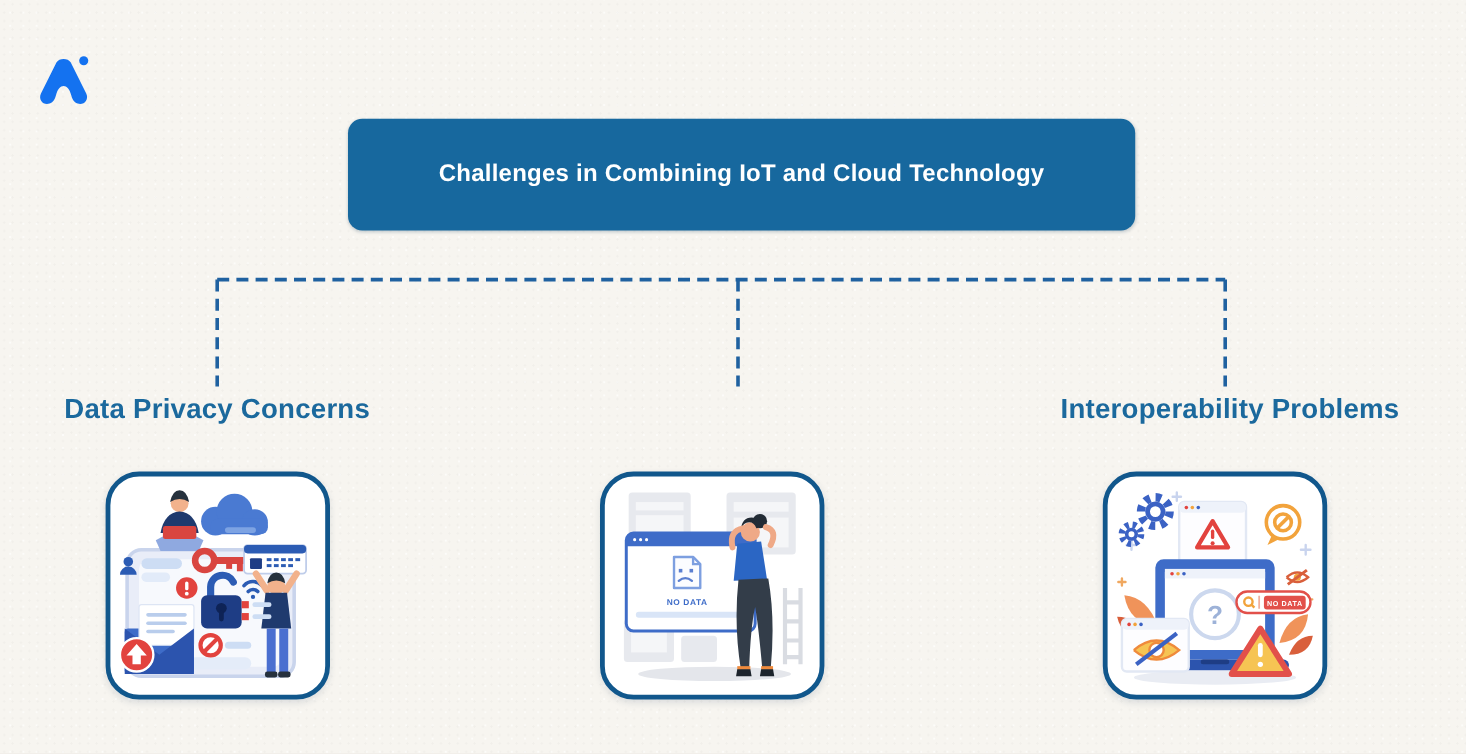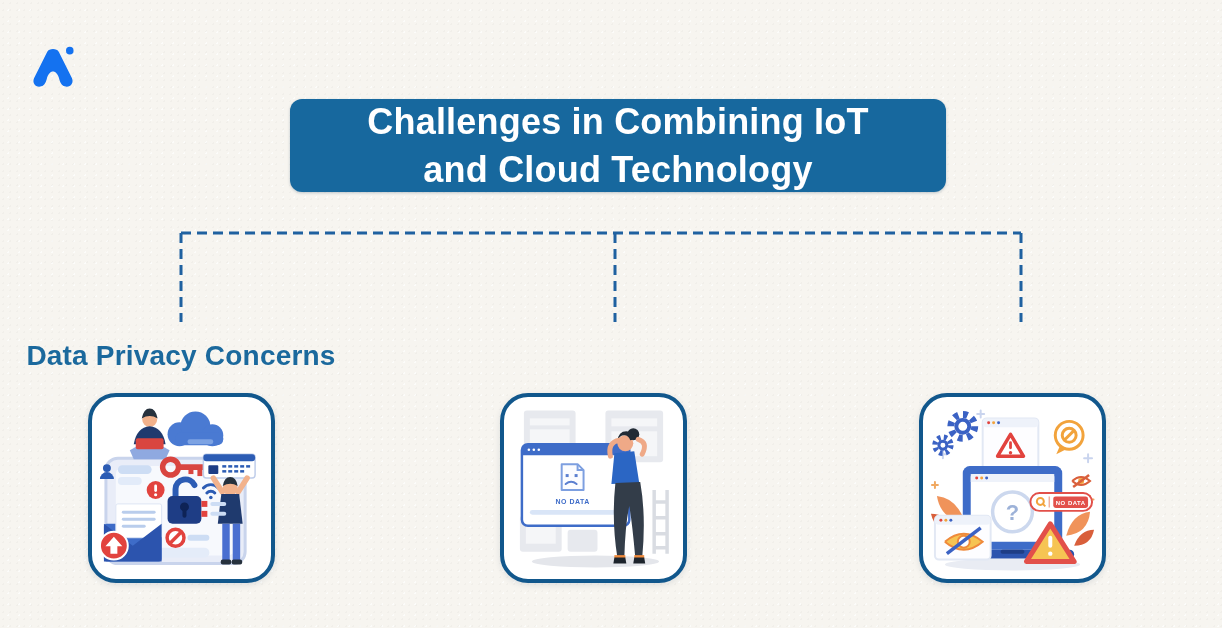--- a/index.html
+++ b/index.html
@@ -23,33 +23,33 @@
     position:absolute;left:27px;top:43px;width:52px;height:48px;
   }
   .title-box{
     position:absolute;left:290px;top:99px;width:656px;height:93px;
     background:#17689e;border-radius:12px;
     display:flex;align-items:center;justify-content:center;
     box-shadow:0 1px 3px rgba(20,60,90,0.25);
   }
   .title-box span{
     display:block;max-width:520px;
-    color:#ffffff;font-size:36px;font-weight:bold;
+    color:#ffffff;font-size:20px;font-weight:bold;
     text-align:center;line-height:1.32;letter-spacing:0.2px;
   }
   .connector{
     position:absolute;left:0;top:0;width:1222px;height:628px;
     pointer-events:none;
   }
   .connector path{
     stroke:#1f61a0;stroke-width:3;fill:none;stroke-dasharray:10 6;
   }
   .branch-label{
-    position:absolute;top:340px;transform:translateX(-50%);
-    color:#1b699d;font-size:28px;font-weight:bold;white-space:nowrap;
+    position:absolute;top:327px;transform:translateX(-50%);
+    color:#1b699d;font-size:23px;font-weight:bold;white-space:nowrap;
     letter-spacing:0.2px;
   }
   .card{
     position:absolute;top:393px;width:179px;height:182px;
     background:#ffffff;border:4px solid #11578c;border-radius:28px;
     box-shadow:0 2px 6px rgba(30,60,90,0.12);
     overflow:hidden;
   }
   .card svg{display:block;width:179px;height:182px;}
   .ill-text{font-family:"Liberation Sans", sans-serif;}
@@ -69,20 +69,21 @@
   </div>
 
   <svg class="connector" viewBox="0 0 1222 628" aria-hidden="true">
     <path d="M181 233 H1021"></path>
     <path d="M181 233 V322"></path>
     <path d="M615 233 V322"></path>
     <path d="M1021 233 V322"></path>
   </svg>
 
   <div class="branch-label" style="left:181px">Data Privacy Concerns</div>
+  <div class="branch-label" style="left:1025px">Interoperability Problems</div>
 
   <div class="card" style="left:88px">
     <svg viewBox="0 0 180 180" aria-hidden="true">
 
       <g>
         <rect x="14" y="60" width="140" height="106" rx="12" fill="#e9edf8" stroke="#c9d4ec" stroke-width="3"></rect>
         <rect x="24" y="68" width="120" height="90" rx="8" fill="#f7f9fd"></rect>
       </g>
 
       <g>

